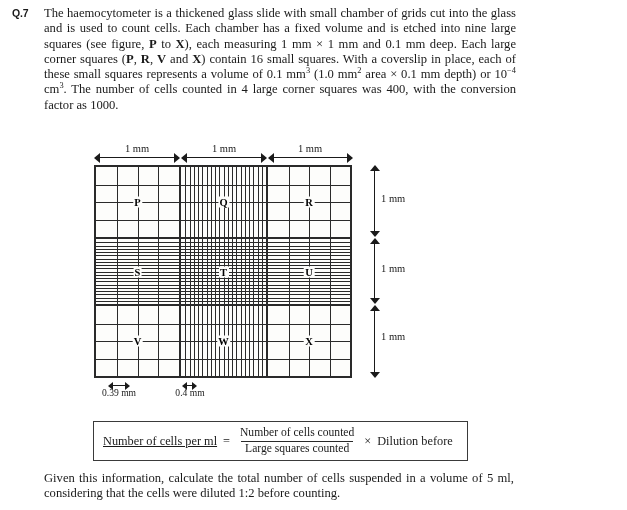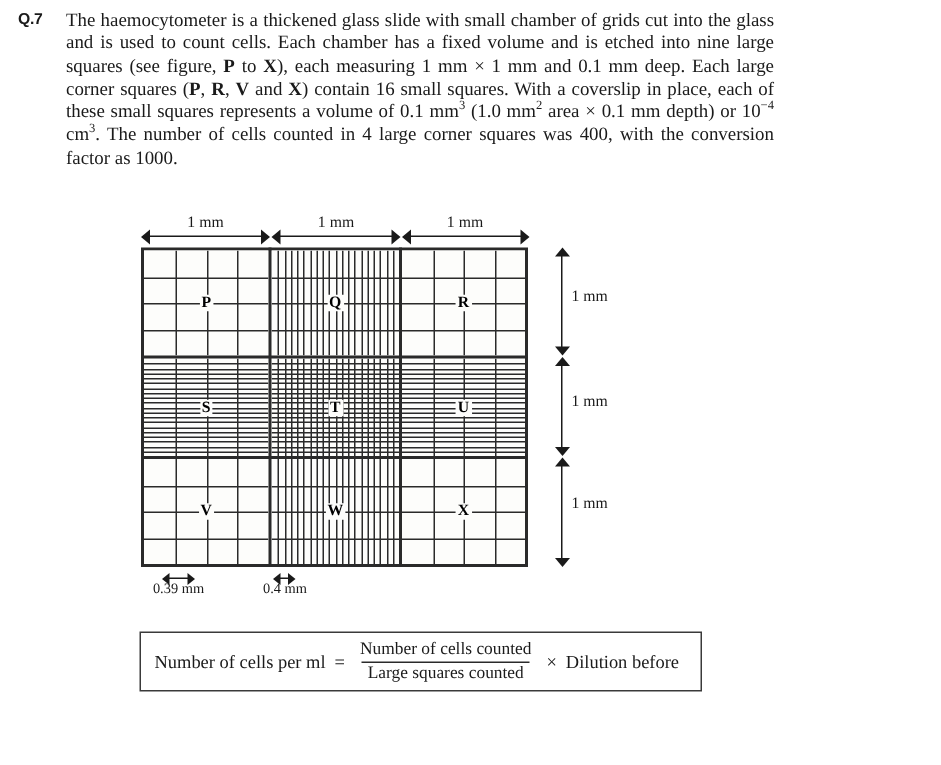--- a/index.html
+++ b/index.html
@@ -111,21 +111,21 @@
   
   .formula-box{
     position:absolute;left:93px;top:421px;
     width:375px;height:40px;
     border:1.2px solid #3a3a3a;
     box-sizing:border-box;
     background:#fff;
     display:flex;align-items:center;
     padding:0 9px;
   }
-  .f-lhs{font-size:12.3px;white-space:nowrap;}
+  .f-lhs{font-size:12.3px;white-space:nowrap;text-decoration:underline;}
   .f-eq{font-size:12.3px;padding:0 6px;}
   .frac{display:inline-flex;flex-direction:column;align-items:center;vertical-align:middle;line-height:1.08;}
   .frac .num{font-size:11.6px;padding:0 4px 1px 4px;}
   .frac .den{font-size:11.6px;padding:1px 4px 0 4px;border-top:1.1px solid #2a2a2a;}
   .f-times{font-size:12.3px;padding:0 6px;}
   .f-rhs{font-size:12.3px;white-space:nowrap;}
 
   
   .bottom-text{
     position:absolute;left:44px;top:471px;width:470px;
@@ -394,14 +394,15 @@
     <span class="f-lhs">Number of cells per ml</span>
     <span class="f-eq">=</span>
     <span class="frac">
       <span class="num">Number of cells counted</span>
       <span class="den">Large squares counted</span>
     </span>
     <span class="f-times">×</span>
     <span class="f-rhs">Dilution before</span>
   </div>
 
+  <div class="bottom-text">Given this information, calculate the total number of cells suspended in a volume of 5 ml, considering that the cells were diluted 1:2 before counting.</div>
 
 </div>
 
 </body></html>

